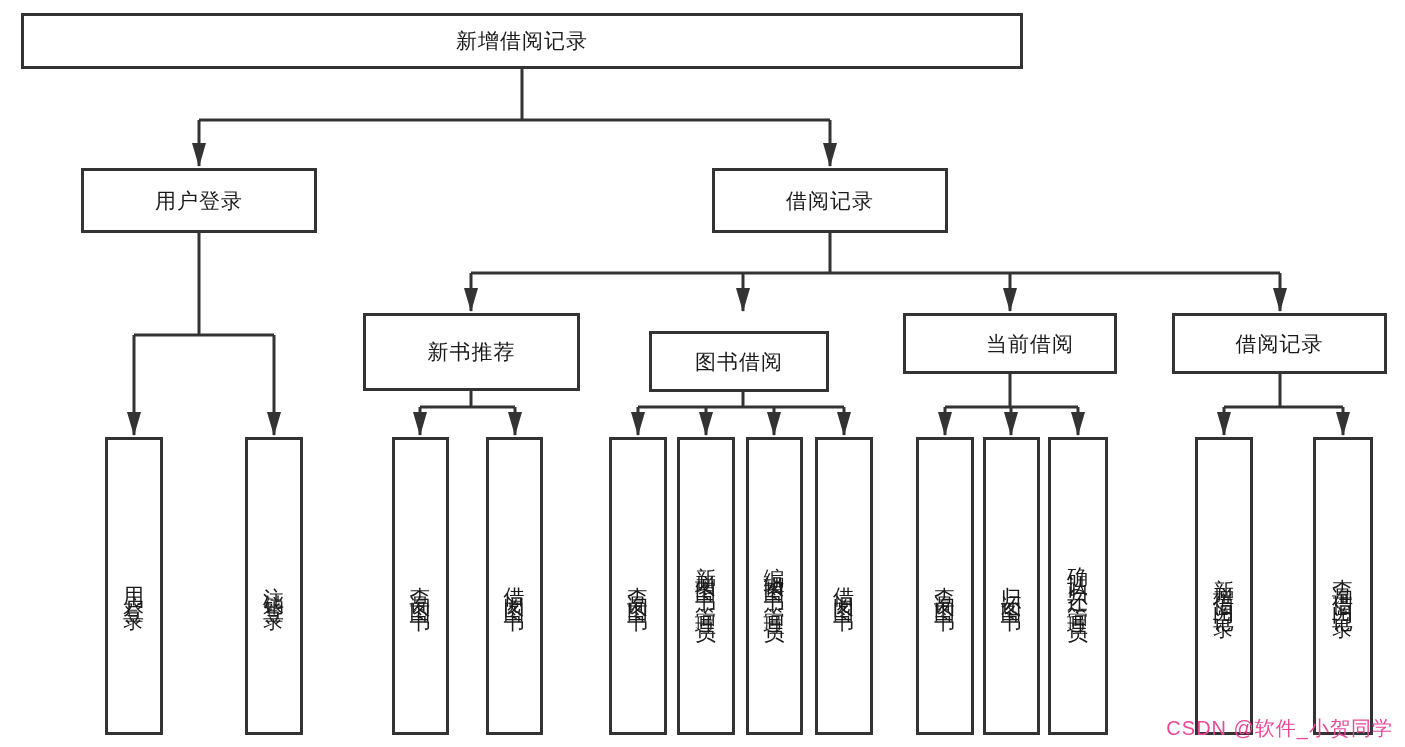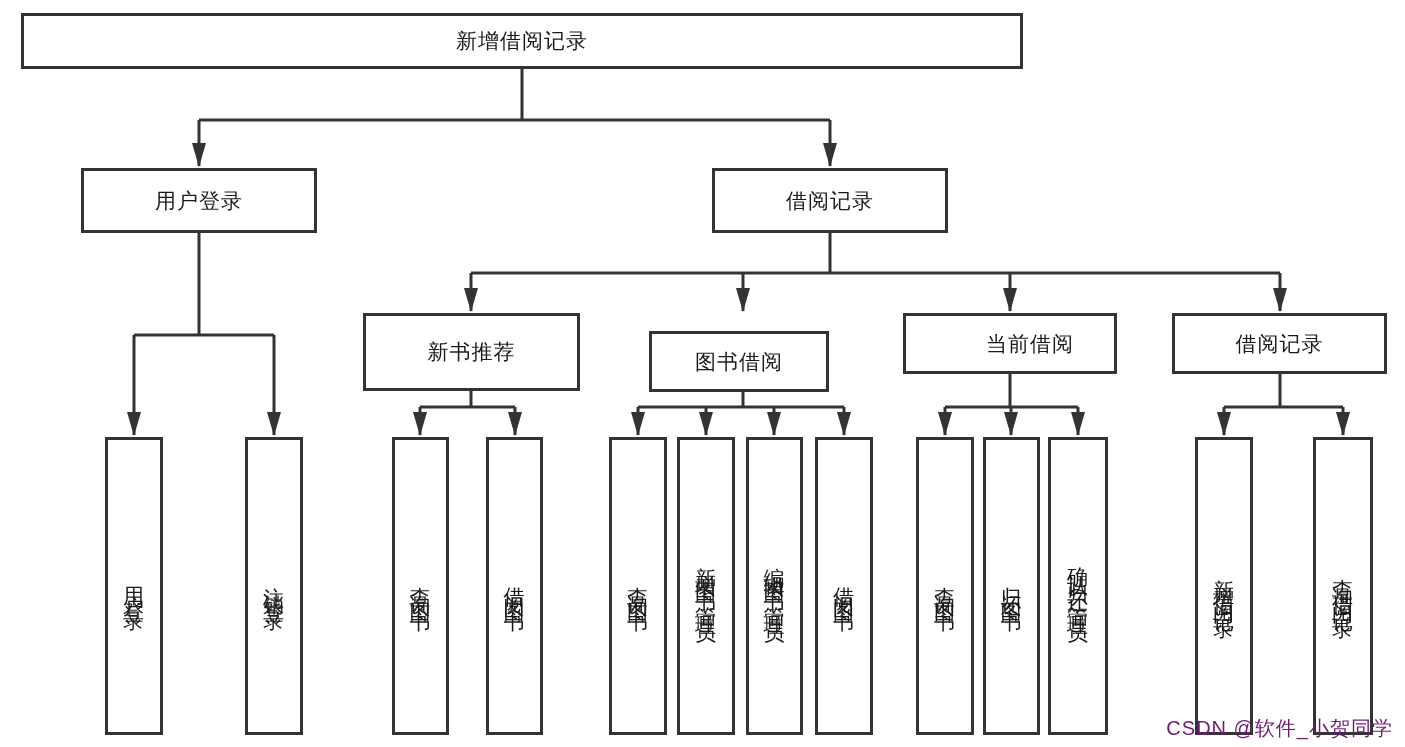--- a/index.html
+++ b/index.html
@@ -39,21 +39,21 @@
     font-size: 21px;
     letter-spacing: 8px;
     line-height: 1;
     white-space: nowrap;
   }
   .watermark {
     position: absolute;
     right: 12px;
     bottom: 5px;
     font-size: 20px;
-    color: #701a75;
+    color: #ec4899;
     letter-spacing: 1px;
     z-index: 3;
     white-space: nowrap;
   }
 </style>
 </head>
 <body>
 
 <div class="canvas">
 

